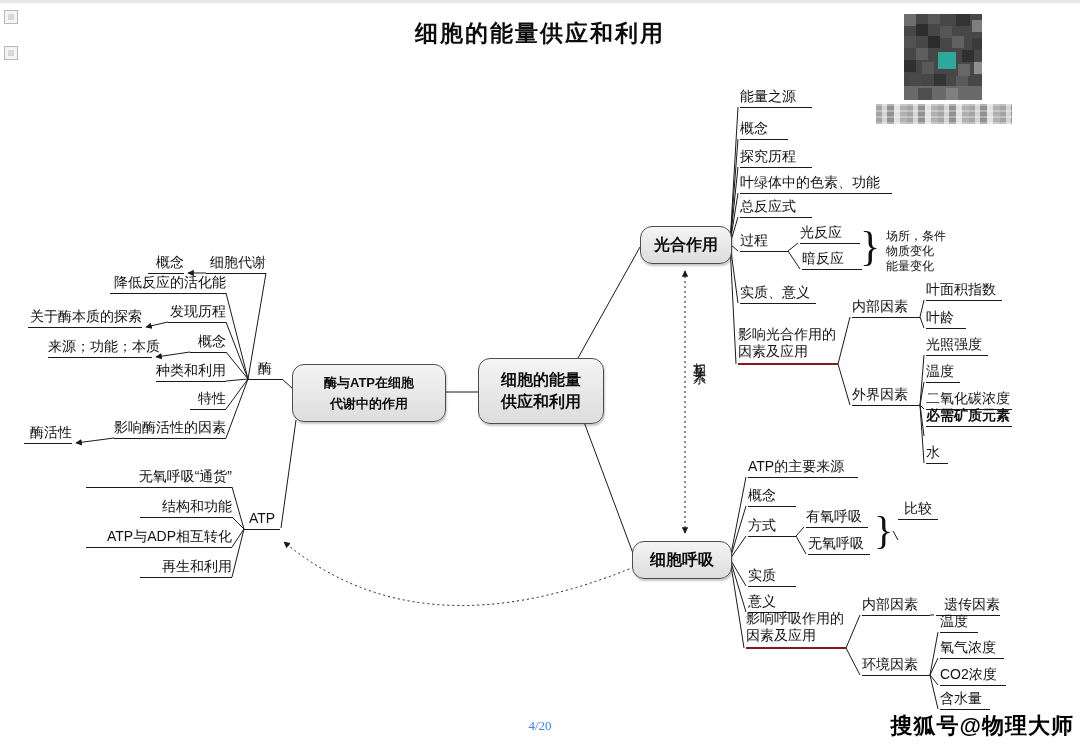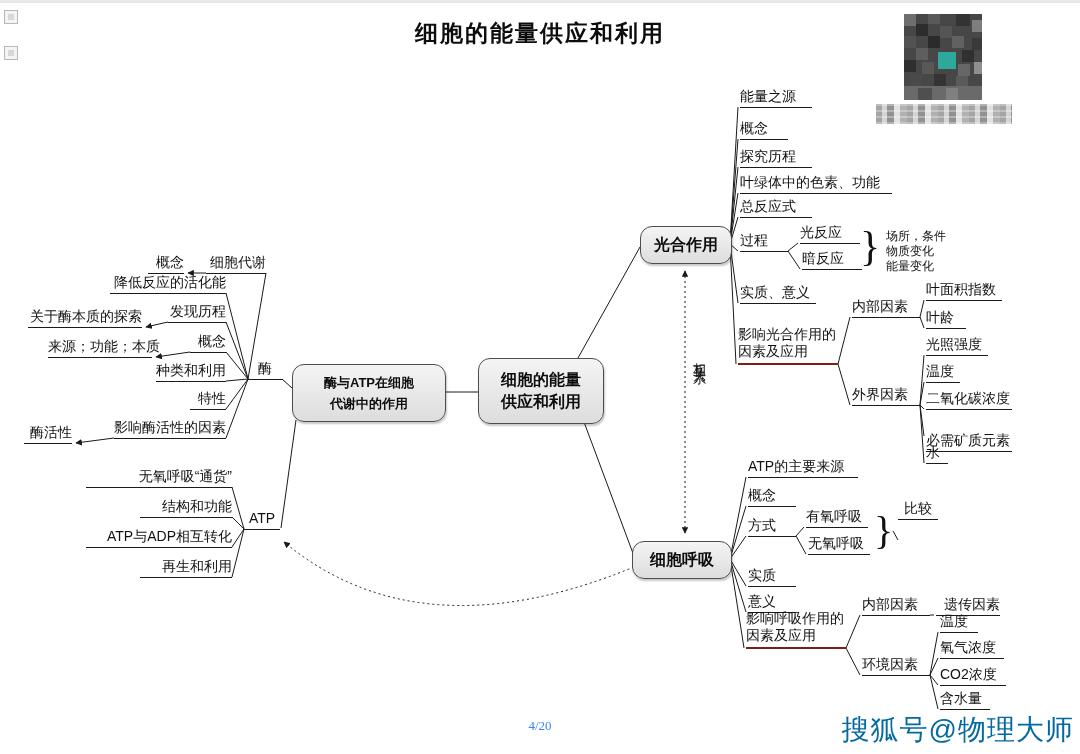--- a/index.html
+++ b/index.html
@@ -18,22 +18,22 @@
   .r{text-align:right}.c{text-align:center}
   .node{position:absolute;z-index:3;display:flex;flex-direction:column;align-items:center;
         justify-content:center;background:linear-gradient(180deg,#f4f4f4,#dddddd);
         border:1px solid #4d4d4d;border-radius:12px;font-weight:700;color:#0d0d0d;
         box-shadow:1px 2px 2px rgba(0,0,0,.22);}
   .vtext{position:absolute;z-index:2;writing-mode:vertical-rl;text-orientation:upright;
          font-size:13px;letter-spacing:3px;}
   .brace{position:absolute;z-index:2;font-family:"Liberation Serif",serif;color:#111;}
   .pagenum{position:absolute;left:0;right:0;top:718px;text-align:center;
            font-family:"Liberation Serif",serif;font-size:13px;color:#3b82f6;}
-  .watermark{position:absolute;right:6px;top:711px;font-size:28px;font-weight:400;
-             color:#0369a1;letter-spacing:1px;z-index:4;}
+  .watermark{position:absolute;right:6px;top:711px;font-size:22px;font-weight:700;
+             color:#000000;letter-spacing:1px;z-index:4;}
   .corner{position:absolute;width:12px;height:12px;border:1px solid #b8b8b8;background:#f4f4f4;}
   .corner i{position:absolute;left:3px;top:3px;right:3px;bottom:3px;background:#d8d8d8;}
   .pxlogo{position:absolute;left:898px;top:14px;z-index:2;}
   .pxtext{position:absolute;left:876px;top:104px;width:136px;height:20px;z-index:2;opacity:.9;
           background:
             repeating-linear-gradient(0deg,rgba(255,255,255,.3) 0 2px,rgba(0,0,0,0) 2px 6px),
             repeating-linear-gradient(90deg,#9b9b9b 0 6px,#d0d0d0 6px 11px,#868686 11px 18px,#dedede 18px 24px,#a9a9a9 24px 31px);
           filter:blur(.6px);}
 </style>
 </head>
@@ -205,21 +205,21 @@
     <span>影响光合作用的</span>
     <span>因素及应用</span>
   </div>
   <div class="leaf" style="left:852px;top:298px;width:68px;">内部因素</div>
   <div class="leaf" style="left:926px;top:281px;width:76px;">叶面积指数</div>
   <div class="leaf" style="left:926px;top:309px;width:40px;">叶龄</div>
   <div class="leaf" style="left:852px;top:386px;width:68px;">外界因素</div>
   <div class="leaf" style="left:926px;top:336px;width:62px;">光照强度</div>
   <div class="leaf" style="left:926px;top:363px;width:34px;">温度</div>
   <div class="leaf" style="left:926px;top:390px;width:86px;">二氧化碳浓度</div>
-  <div class="leaf" style="left:926px;top:432px;width:86px;">必需矿质元素</div>
+  <div class="leaf" style="left:926px;top:407px;width:86px;font-weight:bold;">必需矿质元素</div>
   <div class="leaf" style="left:926px;top:444px;width:22px;">水</div>
 
   <div class="leaf" style="left:748px;top:458px;width:110px;">ATP的主要来源</div>
   <div class="leaf" style="left:748px;top:487px;width:48px;">概念</div>
   <div class="leaf" style="left:748px;top:517px;width:48px;">方式</div>
   <div class="leaf" style="left:806px;top:508px;width:62px;">有氧呼吸</div>
   <div class="leaf" style="left:808px;top:535px;width:62px;">无氧呼吸</div>
   <div class="brace" style="left:874px;top:508px;font-size:40px;line-height:46px;">}</div>
   <div class="leaf" style="left:898px;top:500px;width:40px;text-align:center;">比较</div>
   <div class="leaf" style="left:748px;top:567px;width:48px;">实质</div>

